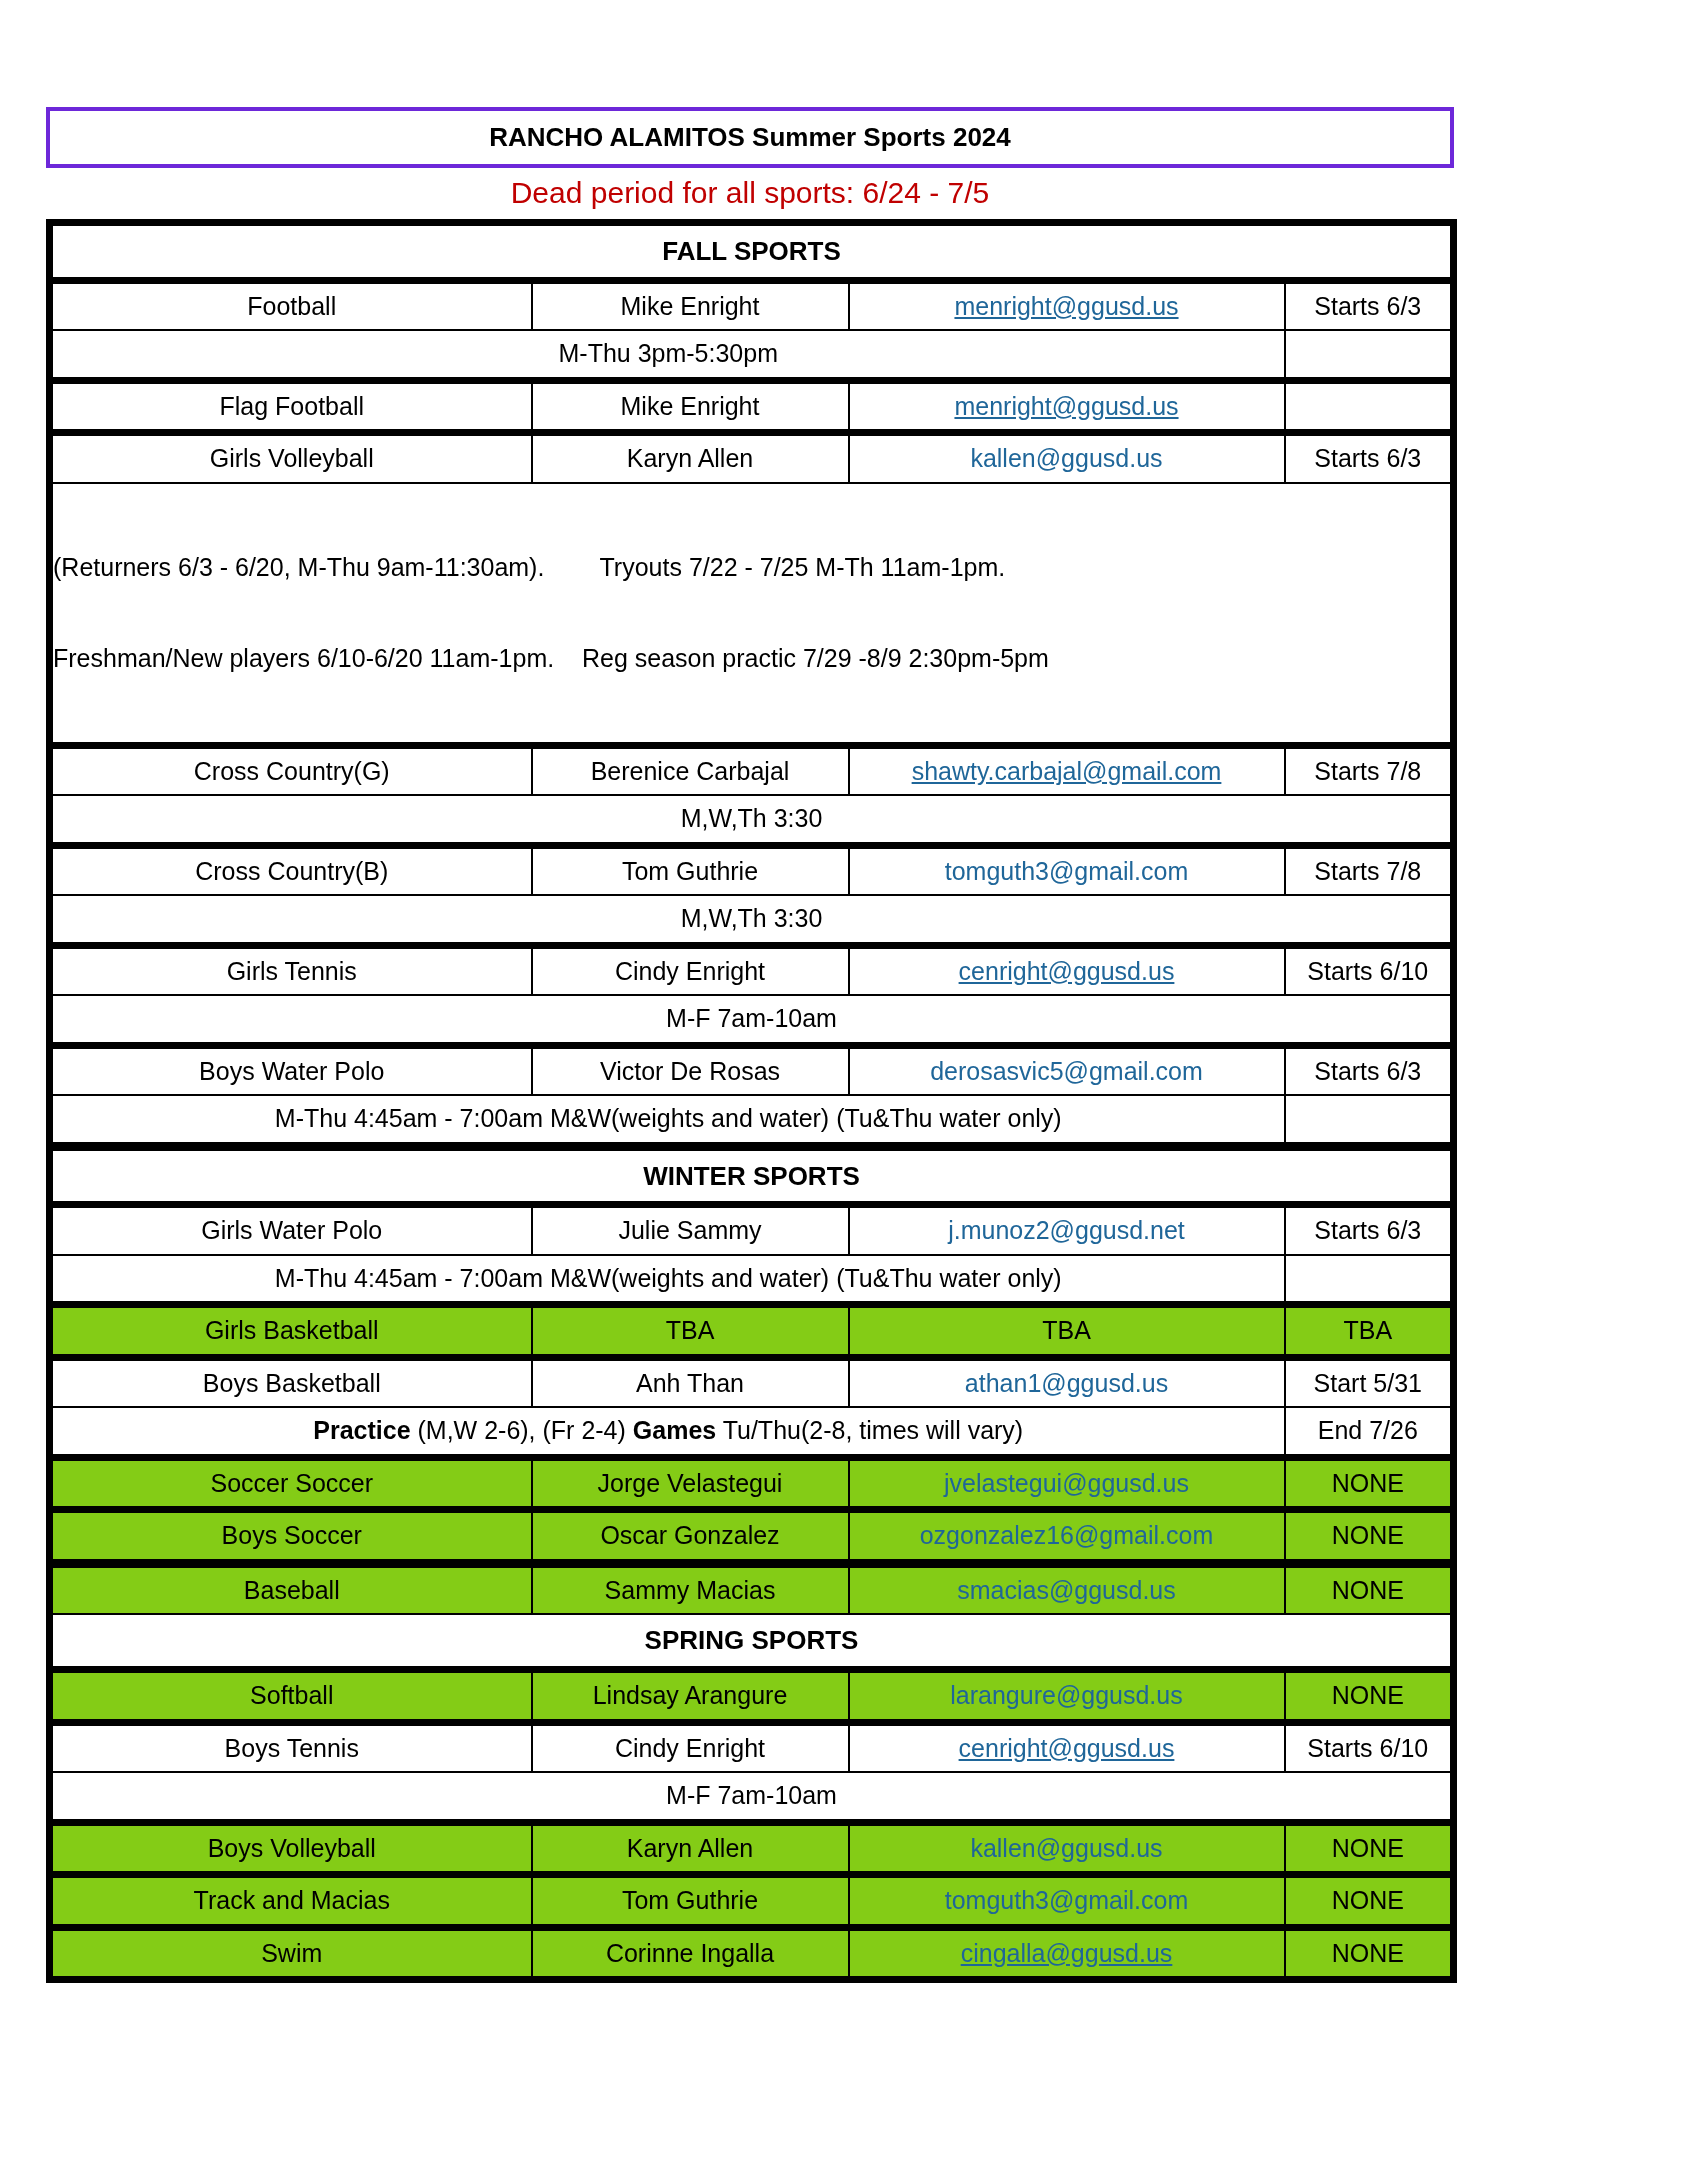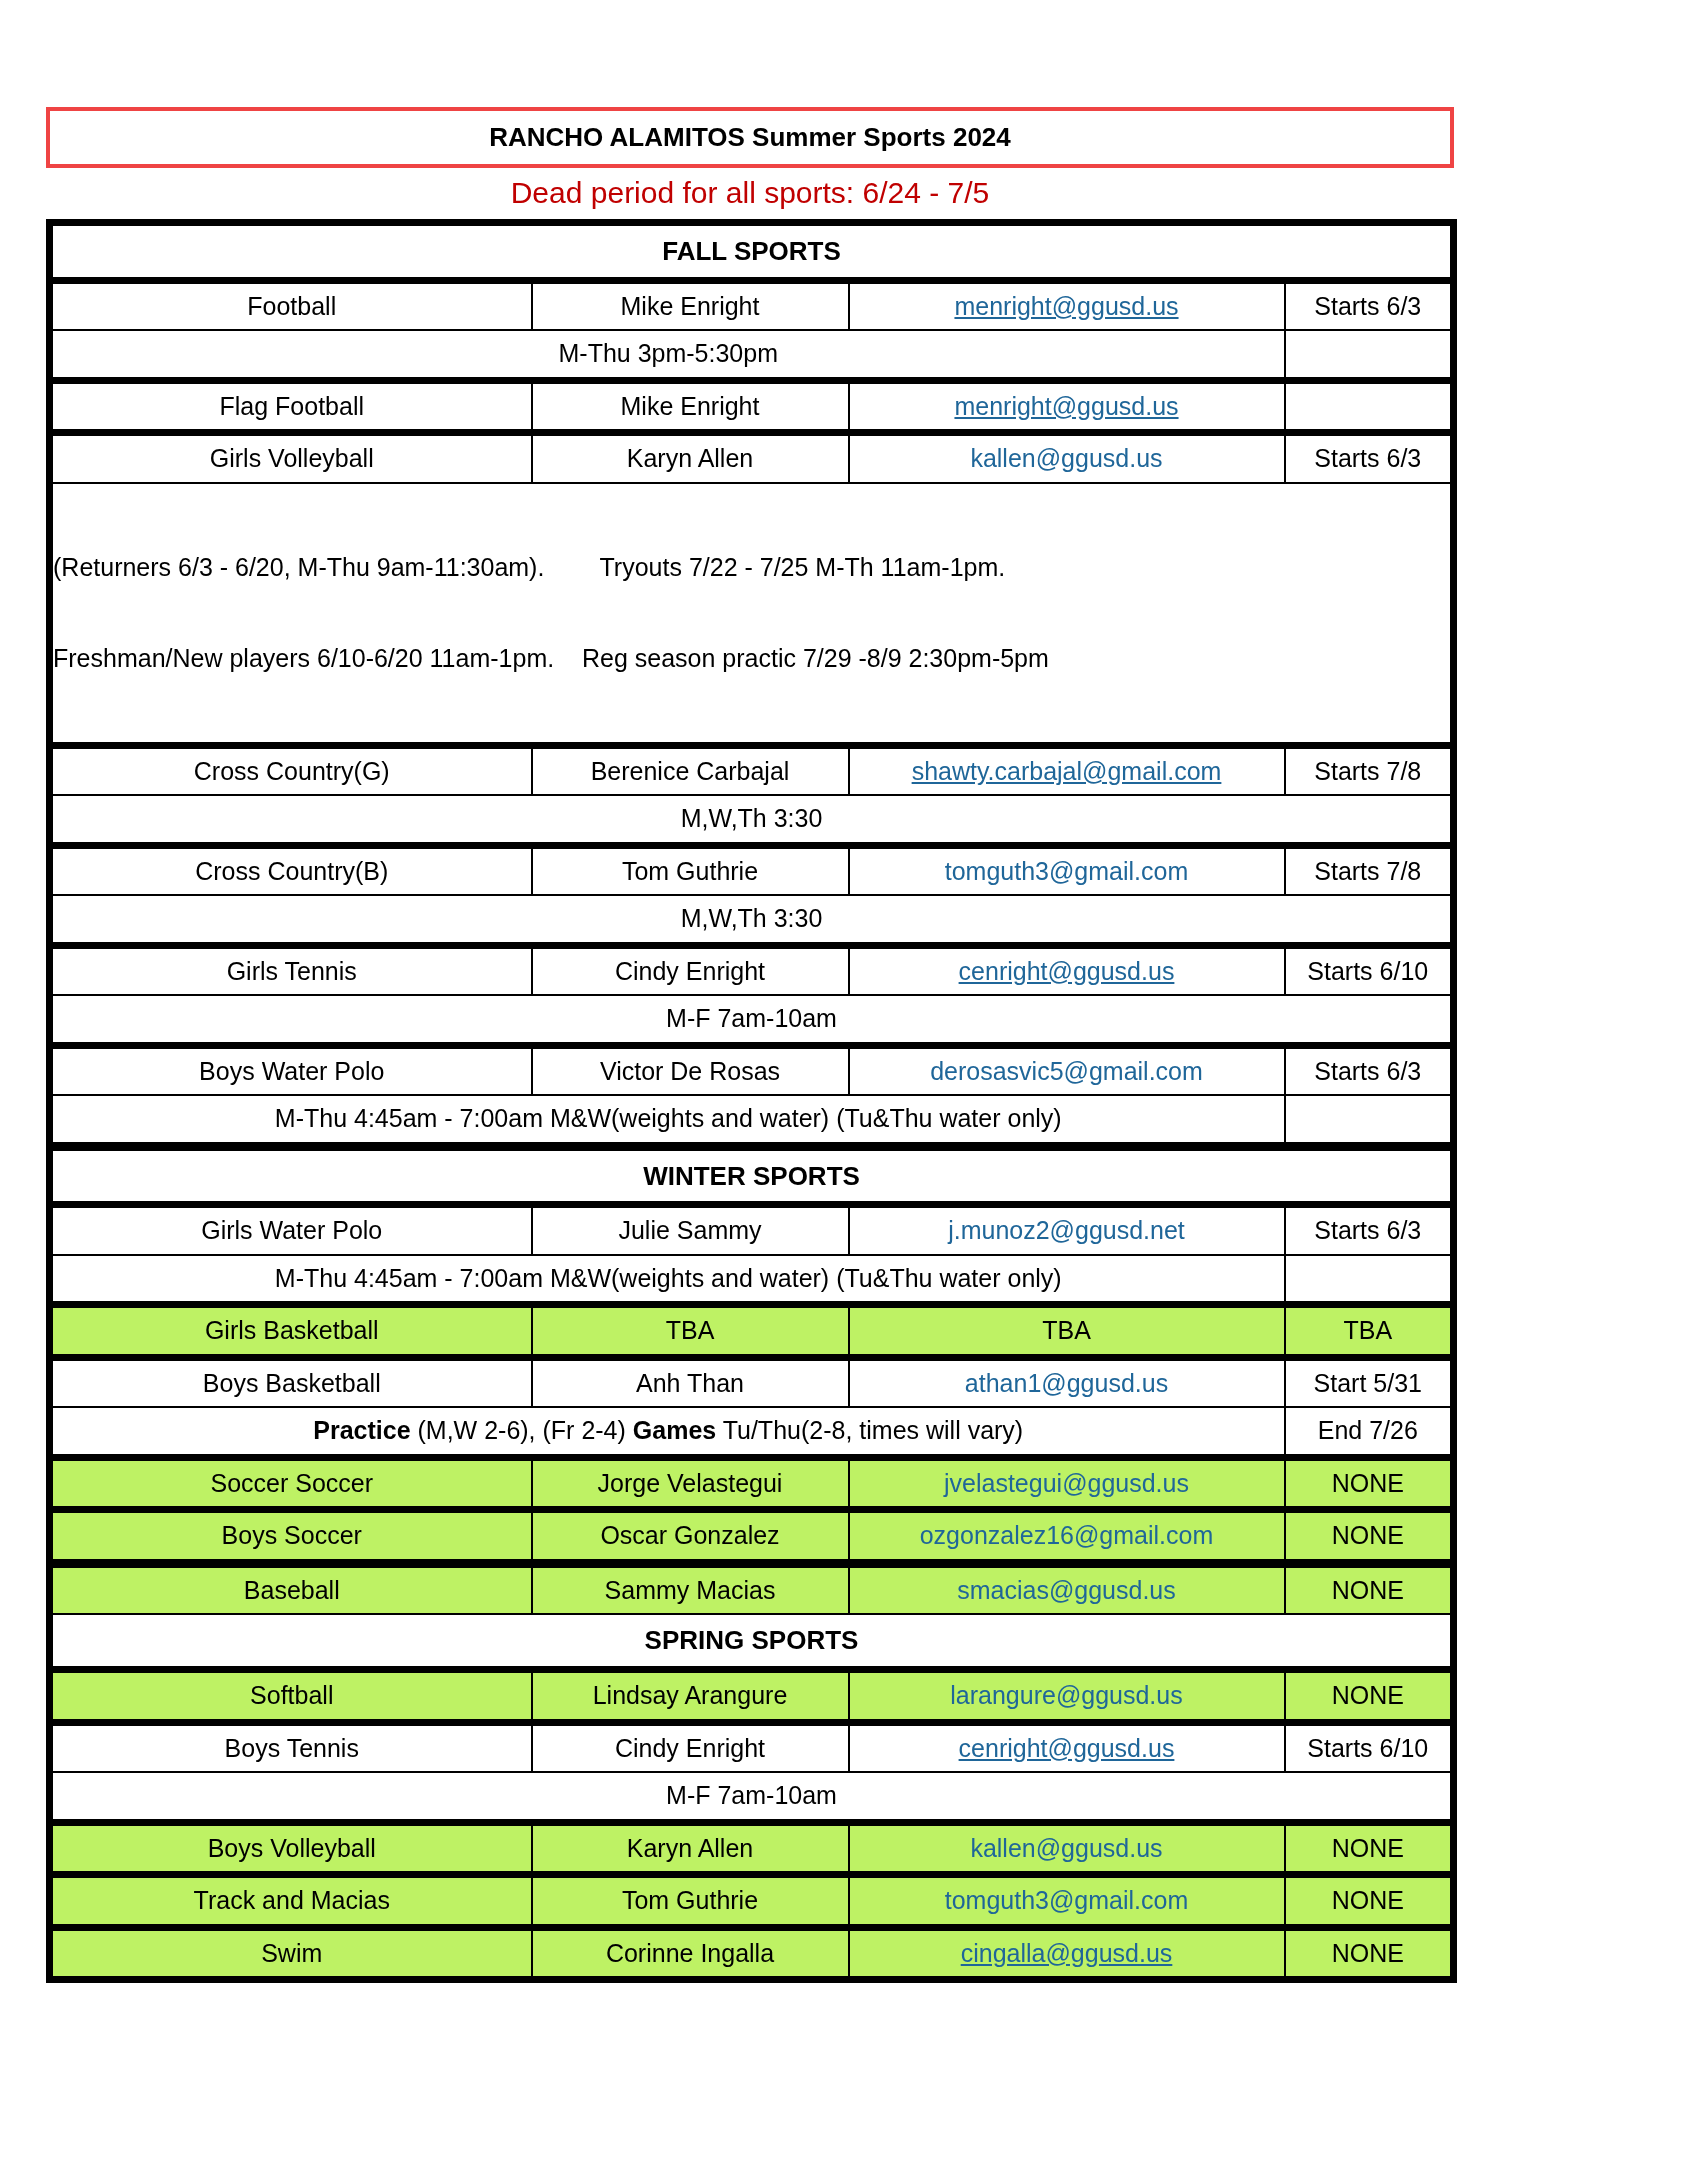--- a/index.html
+++ b/index.html
@@ -45,21 +45,21 @@
   }
 
   
   .hv-t { border-top-width: 7px; }
   .hv-b { border-bottom-width: 7px; }
   .hv-l { border-left-width: 7px; }
   .hv-r { border-right-width: 7px; }
 
   
   .titlebar td {
-    border: 4px solid #ef4444;
+    border: 4px solid #6d28d9;
     font-weight: bold;
     font-size: 26px;
     padding: 11px 4px;
   }
 
   
   .naked td {
     border-left: none;
     border-right: none;
     border-top: none;
@@ -77,21 +77,21 @@
     padding: 10px 4px;
   }
 
   .link {
     color: #1f6699;
     text-decoration: underline;
     text-underline-offset: 2px;
   }
   .link.noul { text-decoration: none; }
 
-  .gray { background: #bef264; }
+  .gray { background: #84cc16; }
 
   .note {
     text-align: center;
     font-size: 25px;
   }
   .note.leftnote {
     text-align: left;
     padding-left: 0px;
     white-space: pre;
   }

